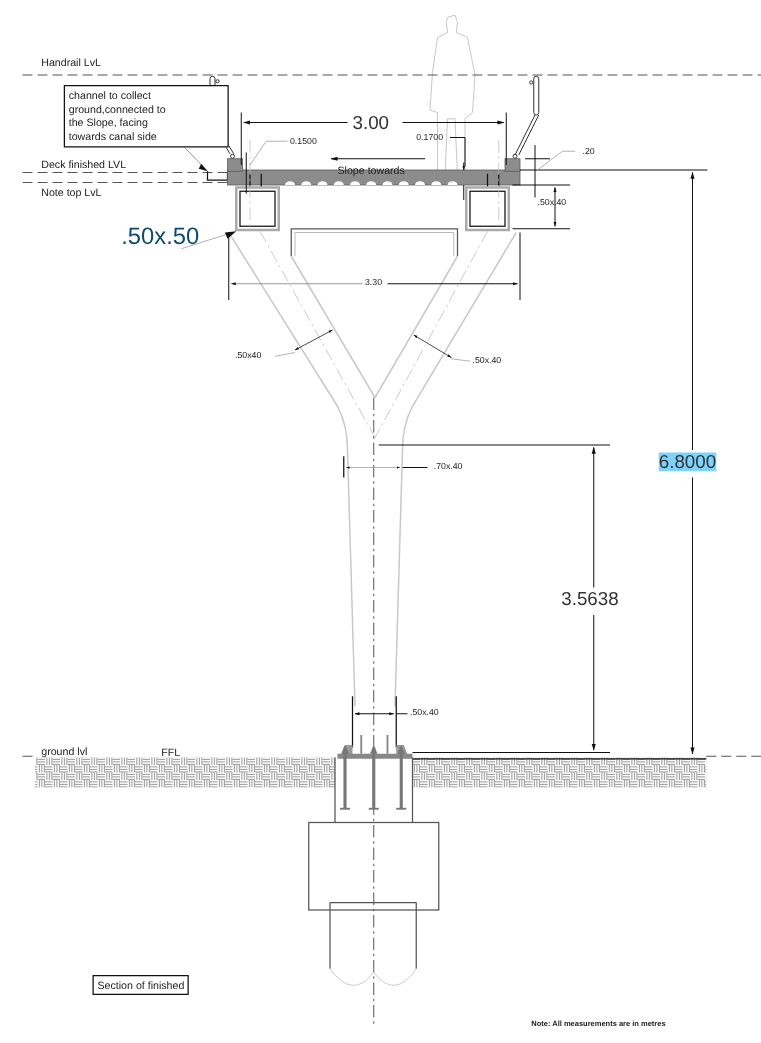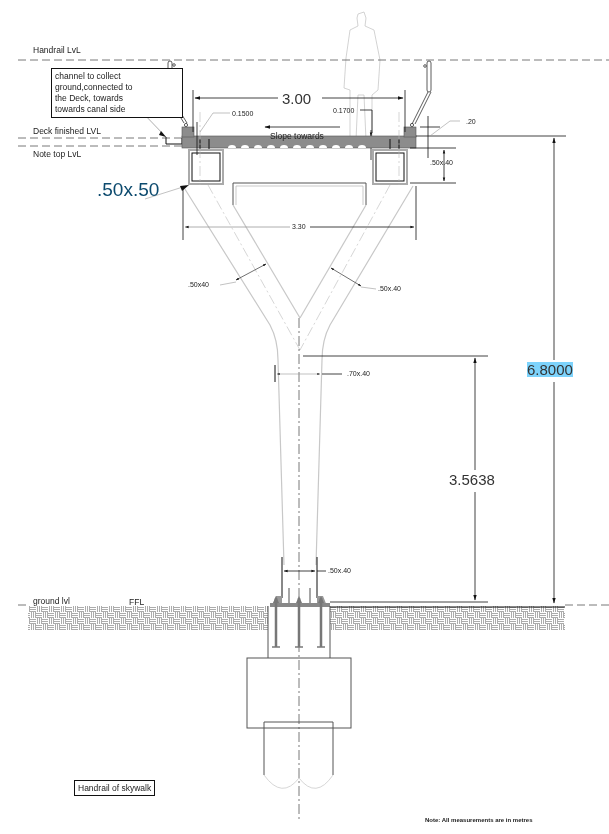--- a/index.html
+++ b/index.html
@@ -226,21 +226,21 @@
   <g fill="none" stroke="#ccc" stroke-width="0.8">
     <path d="M264,775 Q282,800 299,778"></path>
     <path d="M299,778 Q316,800 333,775"></path>
   </g>
 </svg>
 
 <div class="lbl s8" style="left:33px;top:46px;">Handrail LvL</div>
 <div class="callout" style="left:51px;top:68px;width:124px;">
   <div>channel to collect</div>
   <div>ground,connected to</div>
-  <div>the Deck, towards</div>
+  <div>the Slope, facing</div>
   <div>towards canal side</div>
 </div>
 <div class="lbl s8" style="left:33px;top:127px;">Deck finished LVL</div>
 <div class="lbl s8" style="left:33px;top:150px;">Note top LvL</div>
 <div class="lbl big" style="left:97px;top:180px;">.50x.50</div>
 
 <div class="lbl mid" style="left:282px;top:91px;">3.00</div>
 <div class="lbl s7" style="left:232px;top:110px;">0.1500</div>
 <div class="lbl s7" style="left:333px;top:107px;">0.1700</div>
 <div class="lbl s8" style="left:270px;top:132px;text-align:right;">Slope towards</div>
@@ -252,14 +252,14 @@
 <div class="lbl s7" style="left:378px;top:285px;">.50x.40</div>
 <div class="lbl s7" style="left:347px;top:370px;">.70x.40</div>
 <div class="lbl s7" style="left:328px;top:567px;">.50x.40</div>
 
 <div class="lbl mid" style="left:449px;top:472px;background:#fff;">3.5638</div>
 <div class="lbl mid" style="left:527px;top:362px;background:#7dd3fc;">6.8000</div>
 
 <div class="lbl s8" style="left:33px;top:597px;">ground lvl</div>
 <div class="lbl s8" style="left:129px;top:598px;">FFL</div>
 
-<div class="boxed" style="left:74px;top:780px;">Handrail of skywalk</div>
+<div class="boxed" style="left:74px;top:780px;">Section of finished</div>
 <div class="lbl s6" style="left:425px;top:817px;font-weight:bold;">Note: All measurements are in metres</div>
 
 </body></html>

